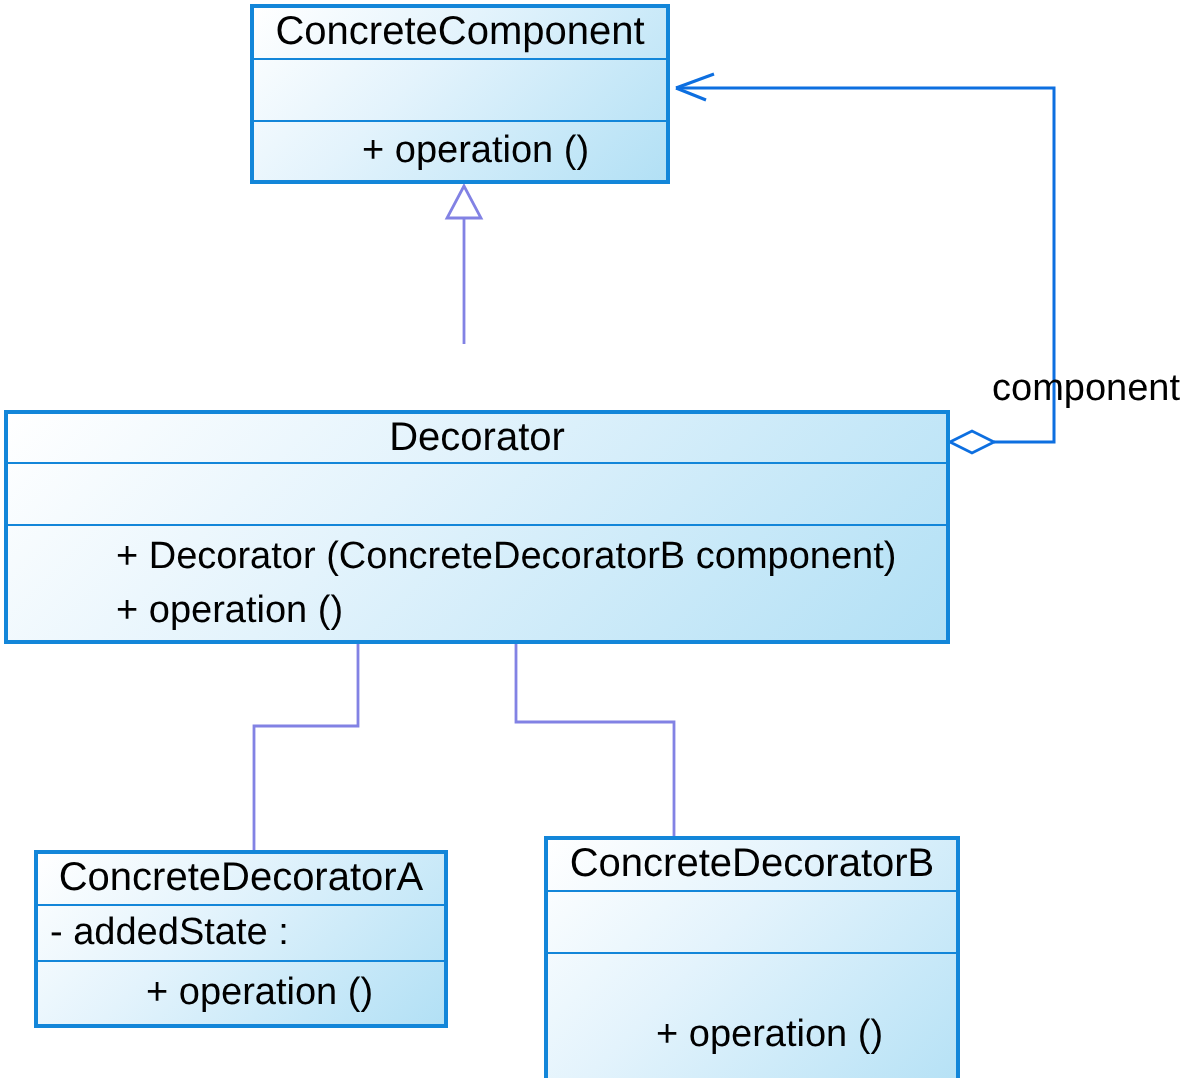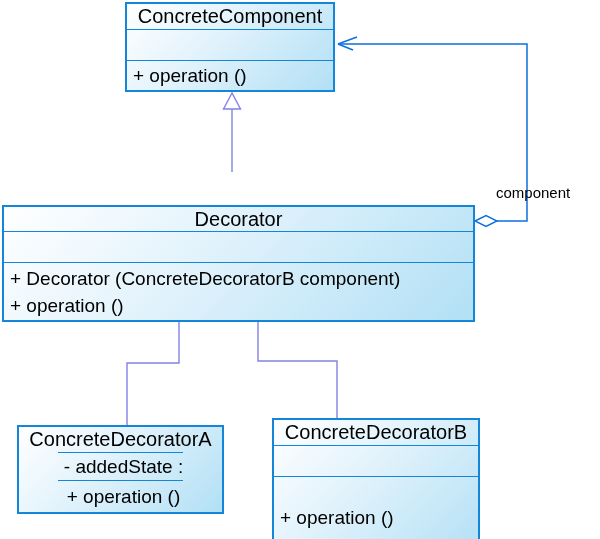--- a/index.html
+++ b/index.html
@@ -45,33 +45,34 @@
     border-bottom: 1.5px solid #1386d9;
     display: flex;
     flex-direction: column;
     justify-content: center;
   }
   .uml-ops {
     flex: 1 1 auto;
     display: flex;
     flex-direction: column;
     justify-content: center;
+    padding-left: 48px;
   }
   .uml-row {
     font-size: 19px;
     line-height: 27px;
     padding-left: 6px;
     white-space: nowrap;
     overflow: hidden;
   }
   .assoc-label {
     position: absolute;
     left: 496px;
     top: 184px;
-    font-size: 15px;
+    font-size: 19px;
     color: #000000;
     white-space: nowrap;
   }
 </style>
 </head>
 <body>
 
 <div id="canvas">
 
   <svg id="connectors" viewBox="0 0 600 539" xmlns="http://www.w3.org/2000/svg">
@@ -115,21 +116,21 @@
 
   <div class="uml-class" style="left:2px; top:172px; width:473px; height:117px;margin-top:33px;">
     <div class="uml-title" style="height:24px;">Decorator</div>
     <div class="uml-attrs" style="height:30px;"></div>
     <div class="uml-ops">
       <div class="uml-row">+ Decorator (ConcreteDecoratorB component)</div>
       <div class="uml-row">+ operation ()</div>
     </div>
   </div>
 
-  <div class="uml-class" style="left:17px; top:425px; width:207px; height:89px;align-items:center;">
+  <div class="uml-class" style="left:17px; top:425px; width:207px; height:89px;">
     <div class="uml-title" style="height:25px;">ConcreteDecoratorA</div>
     <div class="uml-attrs" style="height:27px;">
       <div class="uml-row">- addedState :</div>
     </div>
     <div class="uml-ops">
       <div class="uml-row">+ operation ()</div>
     </div>
   </div>
 
   <div class="uml-class" style="left:272px; top:418px; width:208px; height:142px;">

